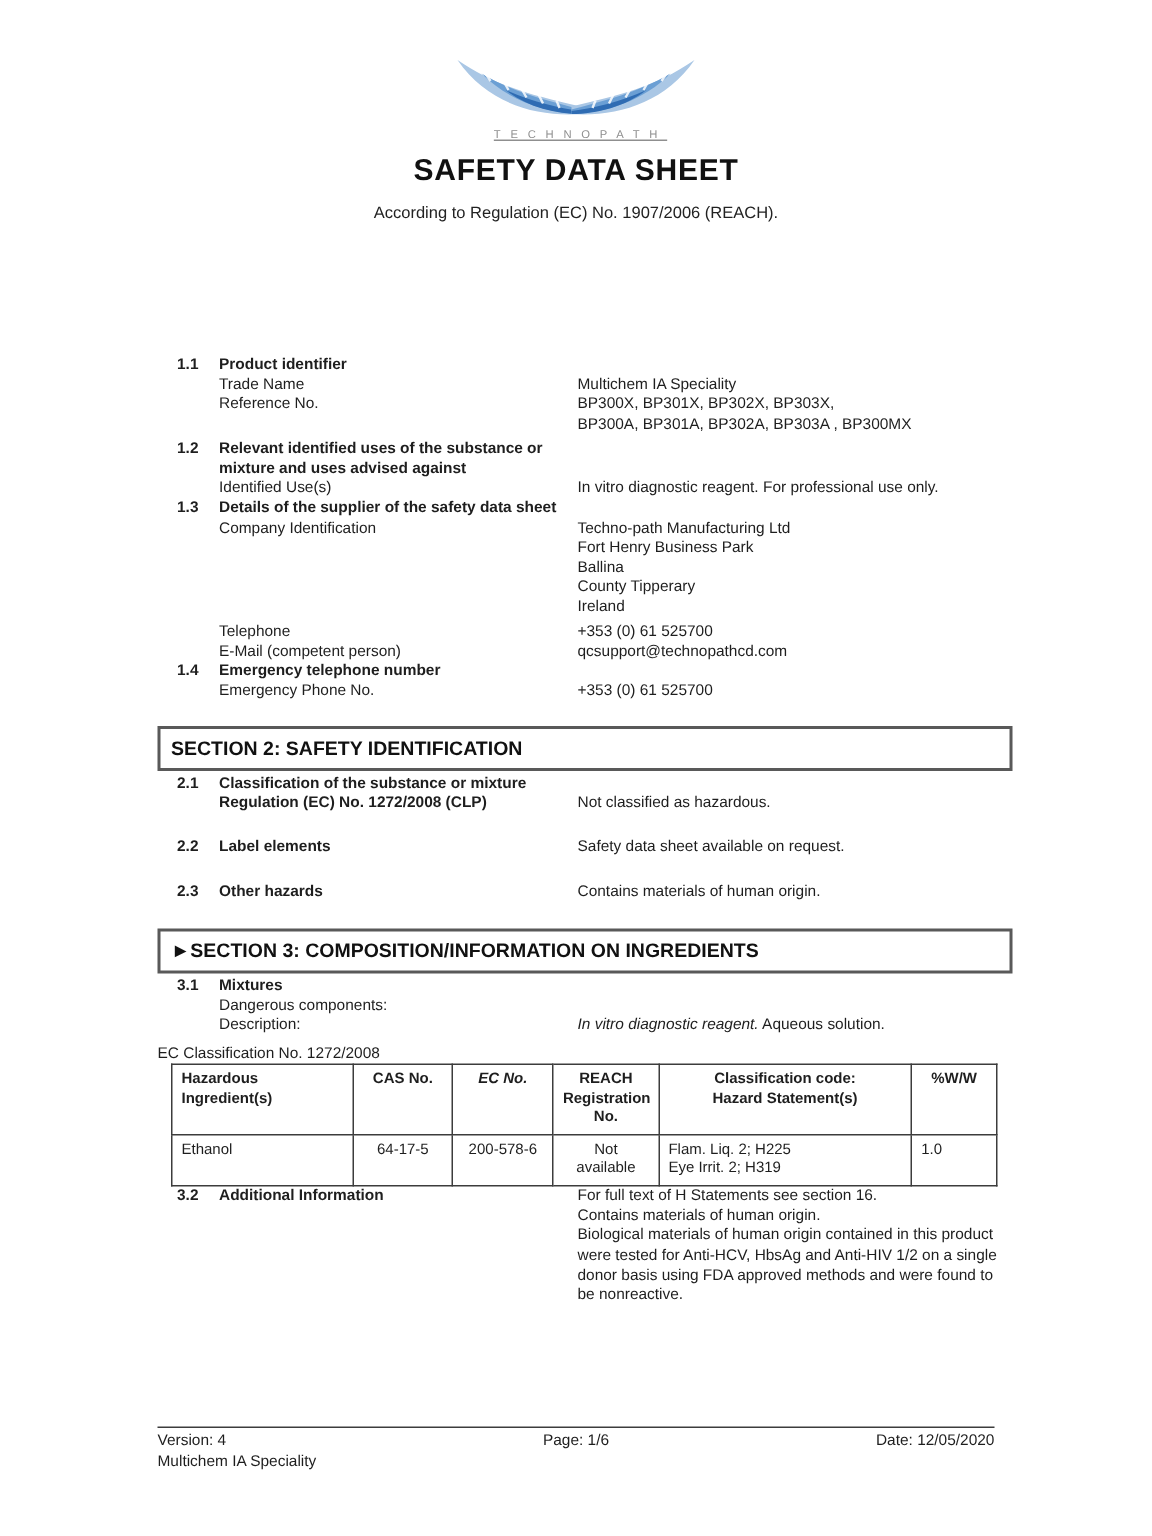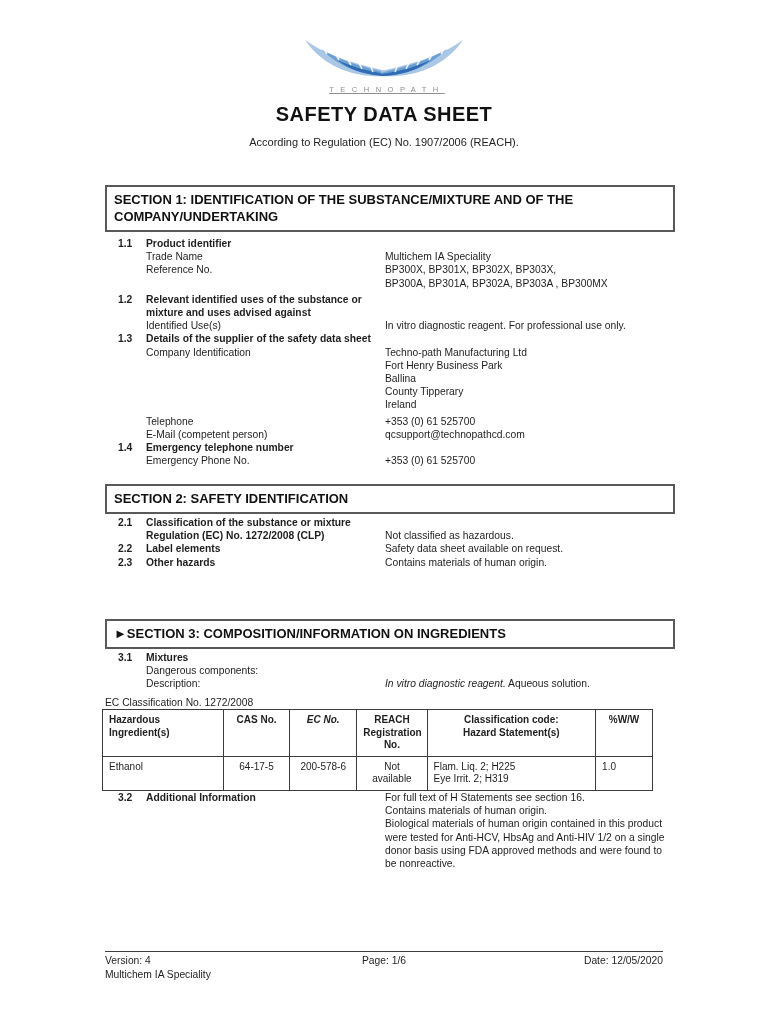--- a/index.html
+++ b/index.html
@@ -45,28 +45,28 @@
   #sec3-content { top:651px; }
   #sec32-content { top:791px; }
 
   .row { display:grid; grid-template-columns:28px 239px 1fr; padding-left:13px; }
   .row .num { font-weight:bold; }
   .row .lbl { padding-right:8px; }
   .row .lbl.b { font-weight:bold; }
   .row .val { }
   .pre { white-space:pre-line; }
   .gap4 { margin-top:3px; }
-  .gap16 { margin-top:0; }
+  .gap16 { margin-top:16px; }
   .italic { font-style:italic; }
 
   .ec-line { position:absolute; left:105px; top:697px; font-size:10.3px; }
 
   
   .ing-table {
-    position:absolute; left:102px; top:709px; width:551px;
+    position:absolute; left:114px; top:709px; width:551px;
     border-collapse:collapse; font-size:10px; line-height:12.5px;
     table-layout:fixed;
   }
   .ing-table th, .ing-table td {
     border:1.5px solid #3c3c3c; vertical-align:top; padding:4px 6px;
   }
   .ing-table th { font-weight:bold; text-align:center; white-space:pre-line; }
   .ing-table th.left, .ing-table td.left { text-align:left; }
   .ing-table td { text-align:center; }
   .col1{width:117px;} .col2{width:64px;} .col3{width:65px;font-style:italic;}
@@ -106,21 +106,20 @@
           <path d="M24,12 L28,18 M36,17 L40,24 M48,22 L52,29 M60,27 L63,33 M72,31 L74,36" stroke="#ffffff" stroke-width="1.6" opacity="0.85"></path>
         </g>
       </g>
     </svg>
     <div class="logo-brand">TECHNOPATH</div>
   </div>
 
   <div class="doc-title">SAFETY DATA SHEET</div>
   <div class="doc-subtitle">According to Regulation (EC) No. 1907/2006 (REACH).</div>
 
-  <div class="section-box" id="sec1-box">SECTION 1: IDENTIFICATION OF THE SUBSTANCE/MIXTURE AND OF THE COMPANY/UNDERTAKING</div>
 
   <div class="content" id="sec1-content">
     <div class="row">
       <span class="num">1.1</span>
       <span class="lbl b">Product identifier</span>
       <span class="val"></span>
     </div>
     <div class="row">
       <span class="num"></span>
       <span class="lbl">Trade Name</span>

